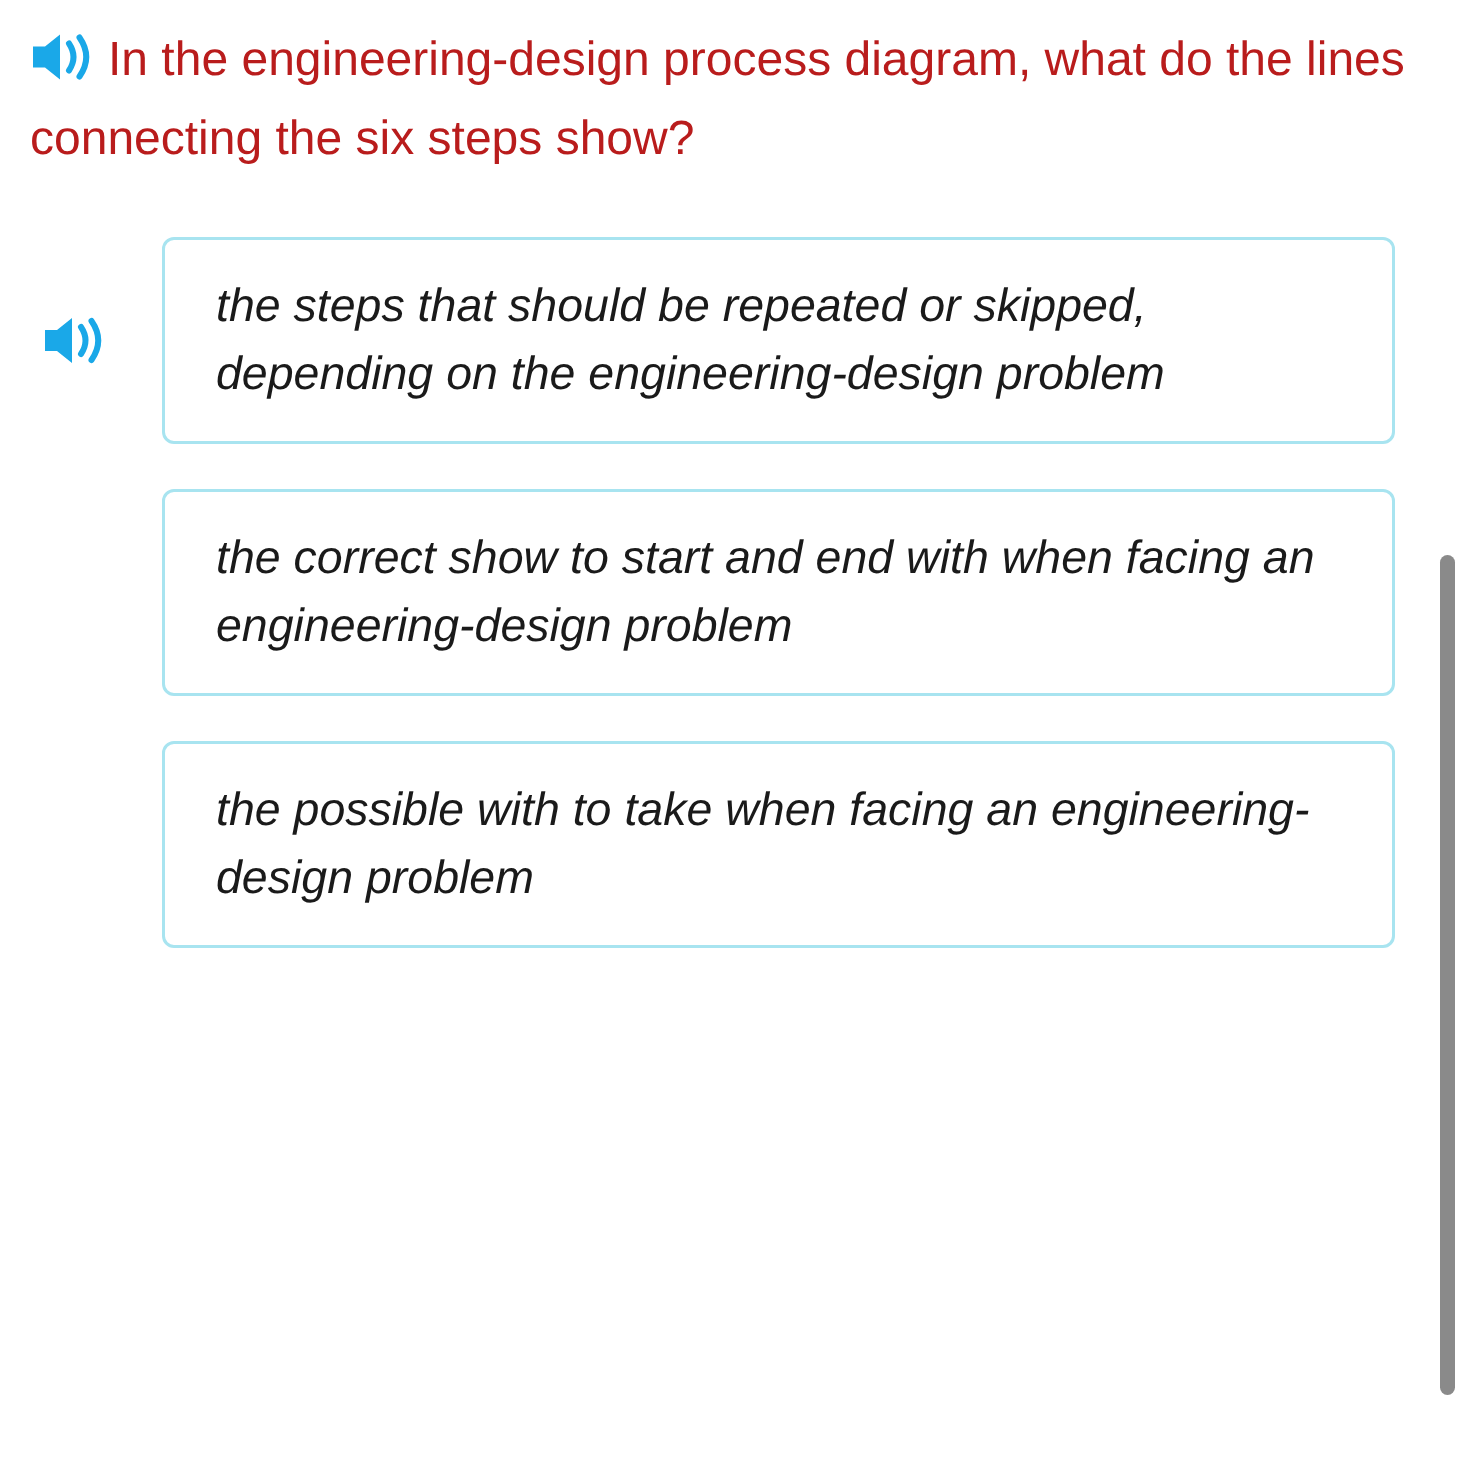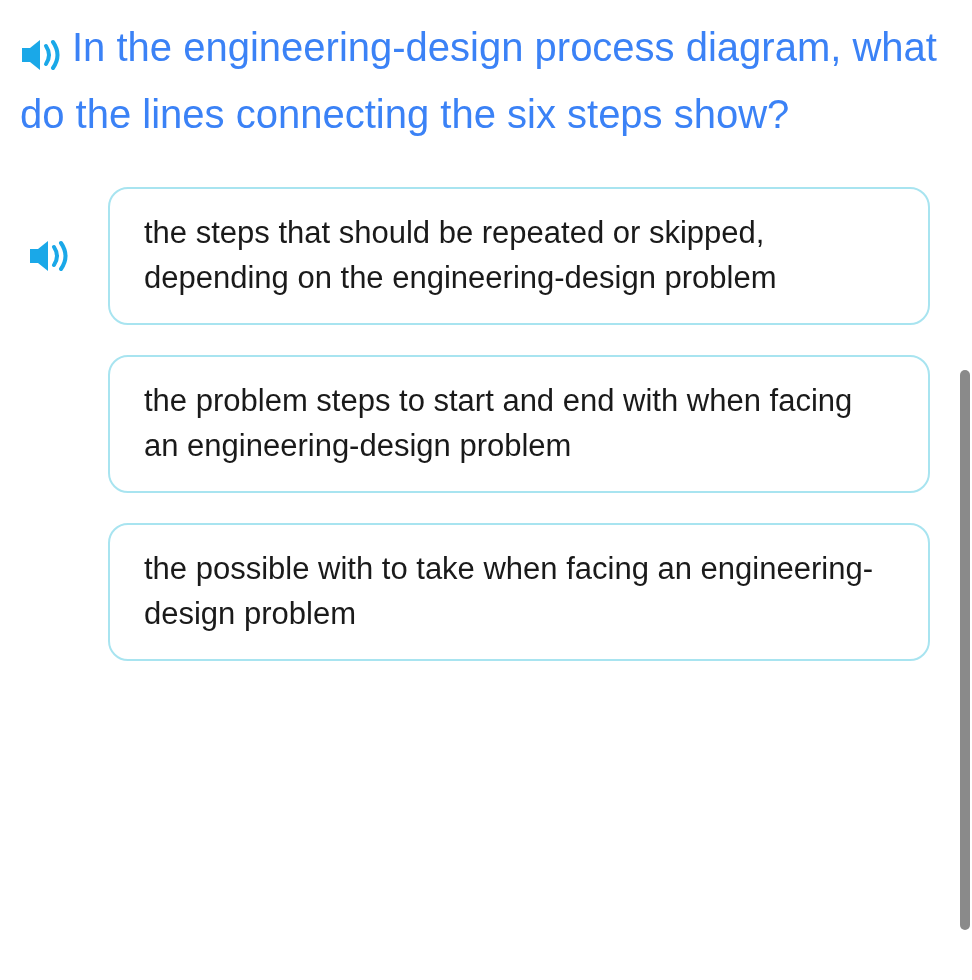--- a/index.html
+++ b/index.html
@@ -13,23 +13,23 @@
     width: 972px;
     height: 980px;
     position: relative;
     overflow: hidden;
   }
   .content {
     padding: 12px 20px 20px 20px;
     width: 960px;
   }
   .question-row {
-    font-size: 40px;
+    font-size: 32px;
     line-height: 1.6;
-    color: #3b82f6;
+    color: #b91c1c;
     margin-bottom: 40px;
   }
   .speaker-icon {
     display: inline-block;
     vertical-align: middle;
     width: 44px;
     height: 36px;
     margin-right: 8px;
     position: relative;
     top: -2px;
@@ -49,28 +49,29 @@
     width: 88px;
     display: flex;
     justify-content: flex-start;
     align-items: center;
     padding-left: 8px;
     flex-shrink: 0;
   }
   .option-box {
     flex: 1;
     border: 2px solid #a8e4f0;
-    border-radius: 20px;
+    border-radius: 8px;
     padding: 22px 34px;
     background: #ffffff;
     font-size: 31px;
     line-height: 1.45;
     color: #1a1a1a;
     cursor: pointer;
     margin-right: 10px;
+    font-style: italic;
   }
   .scrollbar {
     position: absolute;
     right: 2px;
     top: 370px;
     width: 10px;
     height: 560px;
     background: #8a8a8a;
     border-radius: 5px;
   }
@@ -101,21 +102,21 @@
         </svg>
       </div>
       <div class="option-box">
         <span>the steps that should be repeated or skipped, depending on the engineering-design problem</span>
       </div>
     </div>
 
     <div class="option-row">
       <div class="option-speaker"></div>
       <div class="option-box">
-        <span>the problem steps to start and end with when facing an engineering-design problem</span>
+        <span>the correct show to start and end with when facing an engineering-design problem</span>
       </div>
     </div>
 
     <div class="option-row">
       <div class="option-speaker"></div>
       <div class="option-box">
         <span>the possible with to take when facing an engineering-design problem</span>
       </div>
     </div>
 

